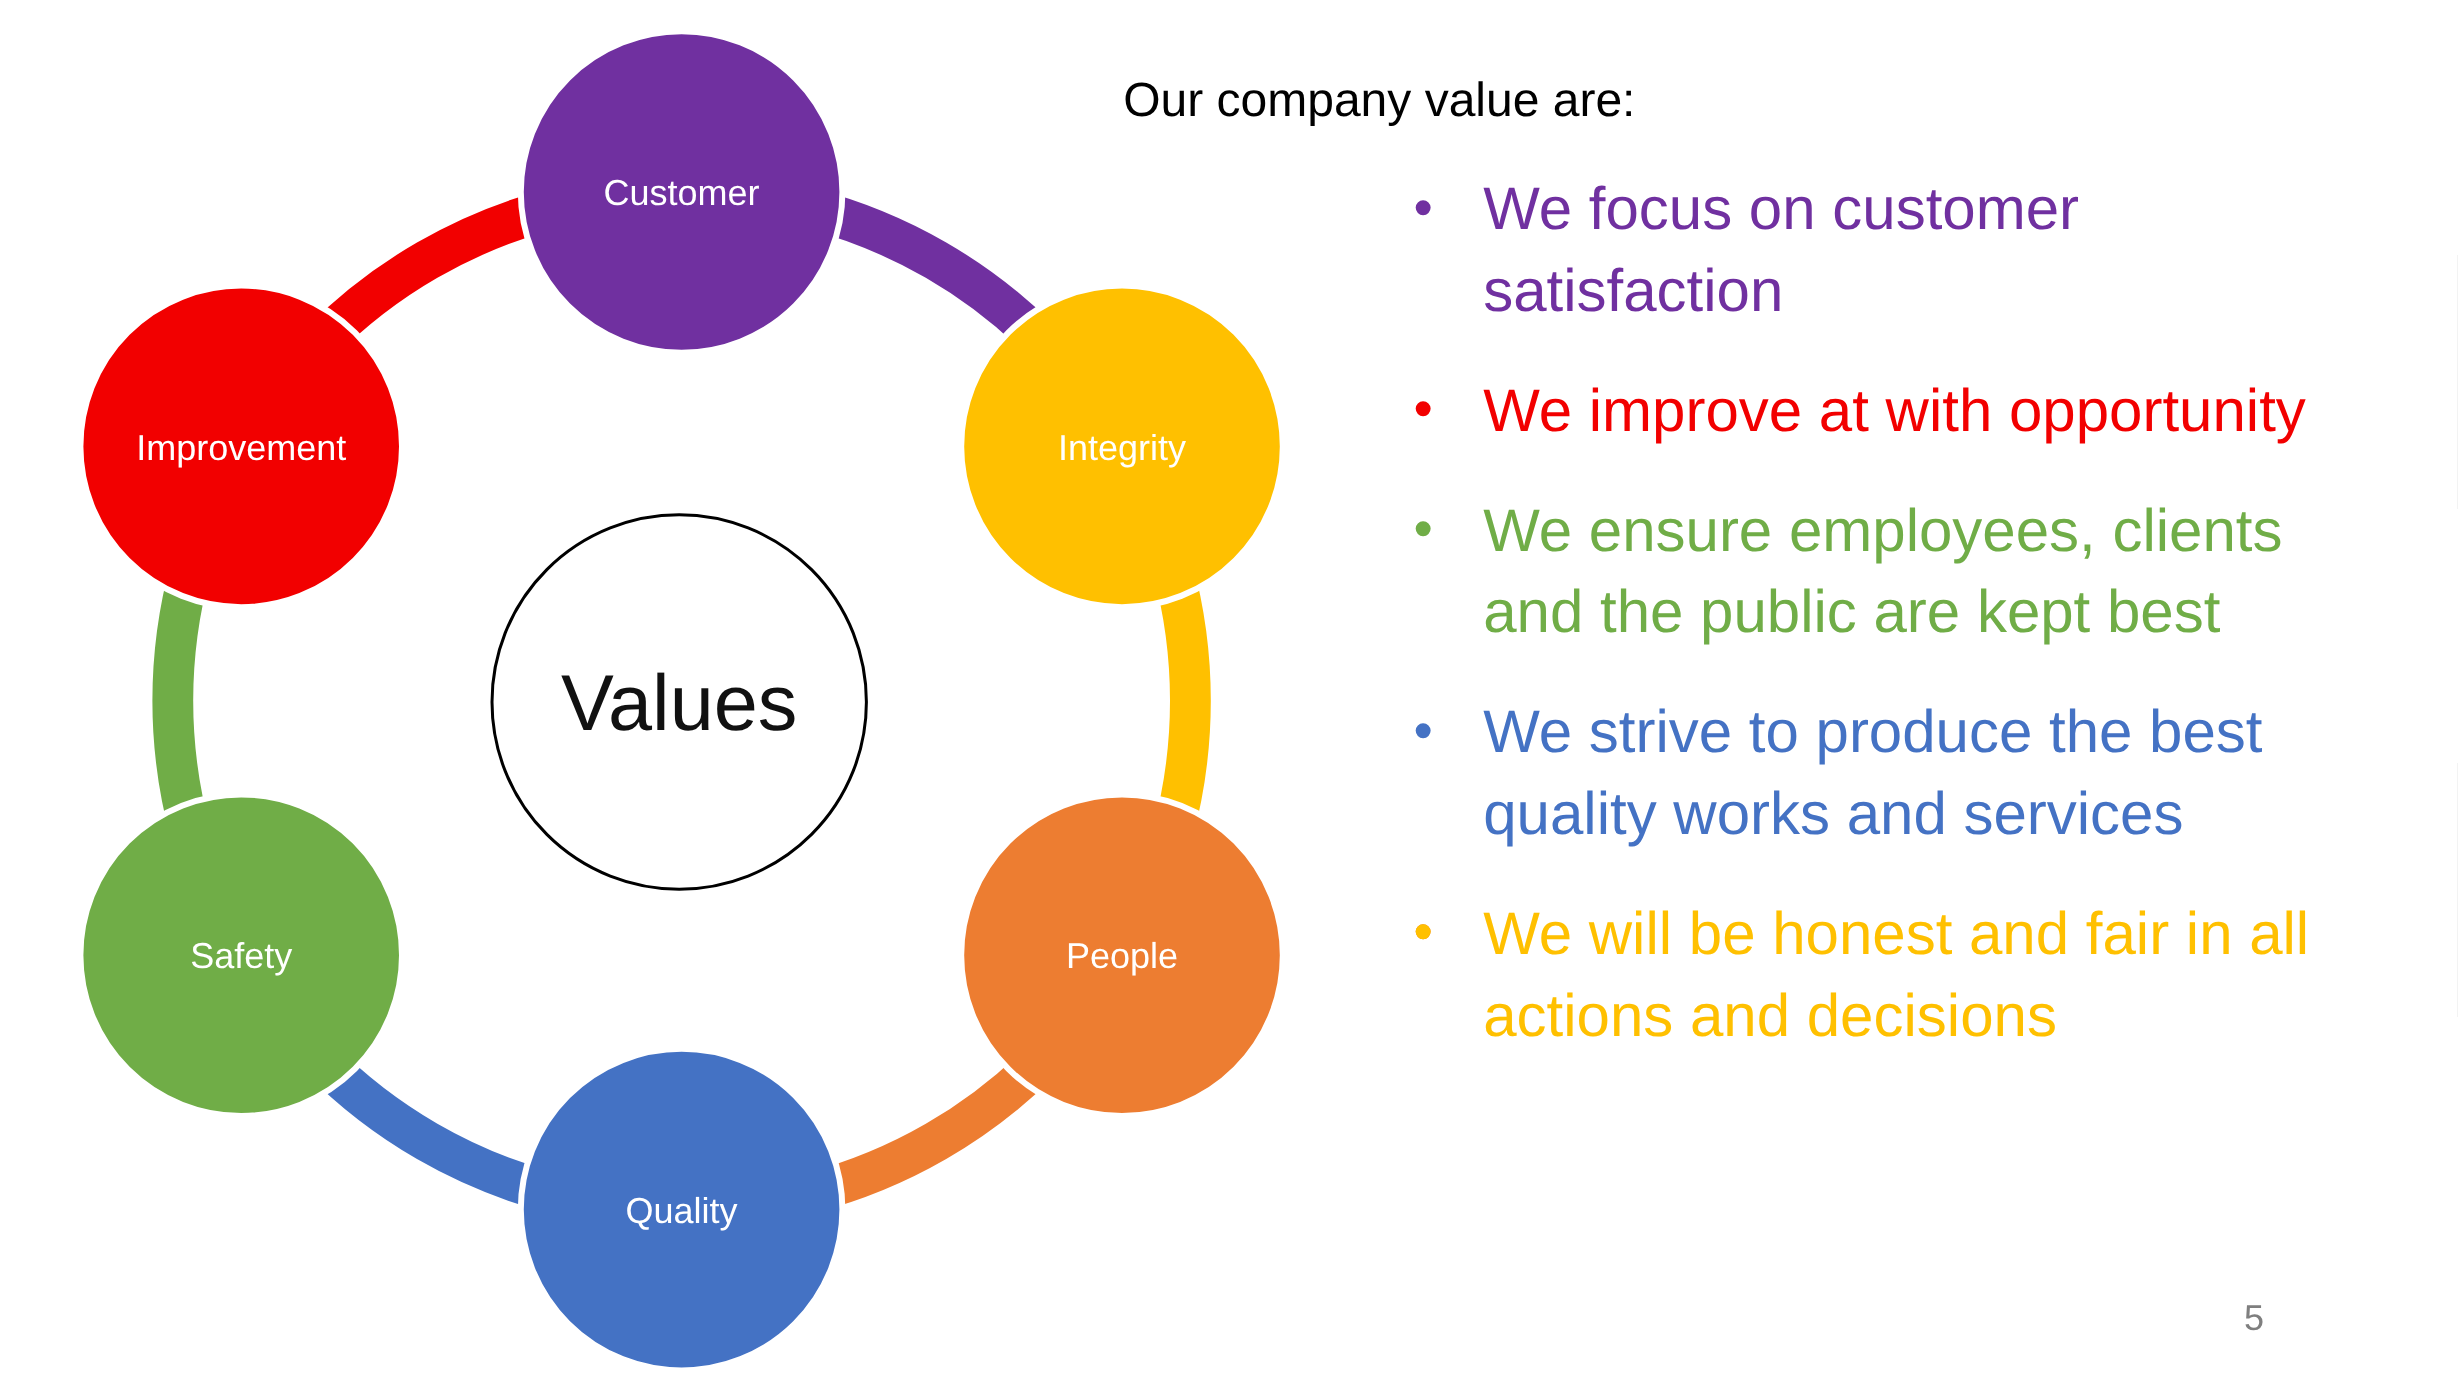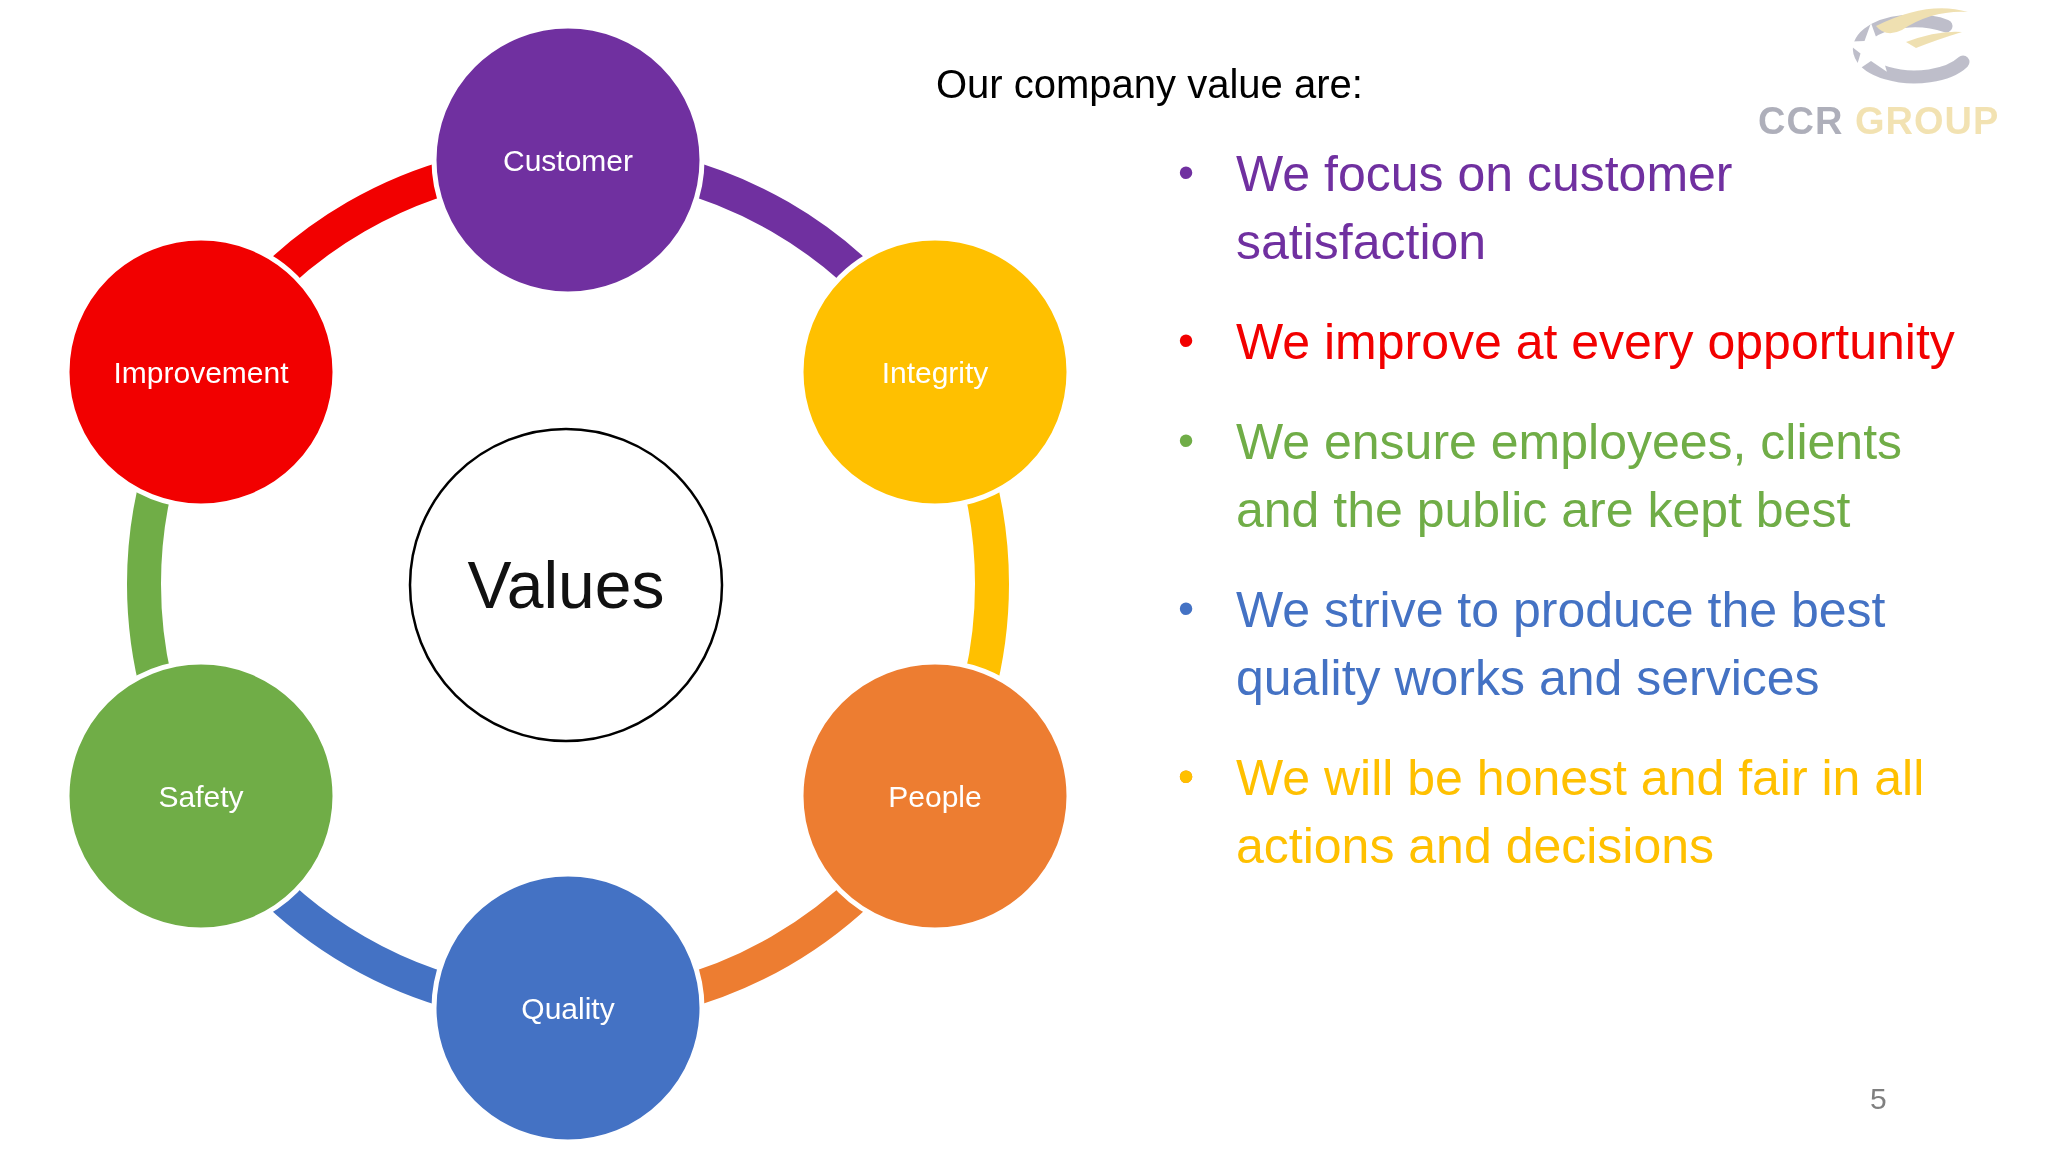--- a/index.html
+++ b/index.html
@@ -99,21 +99,21 @@
   <div class="heading">Our company value are:</div>
 
   <ul class="bullets">
     <li style="color: rgb(112, 48, 160);">
       <span class="bullet-dot">•</span>
       <span class="bullet-text">We focus on customer
 satisfaction</span>
     </li>
     <li style="color: rgb(242, 0, 0);">
       <span class="bullet-dot">•</span>
-      <span class="bullet-text">We improve at every opportunity</span>
+      <span class="bullet-text">We improve at with opportunity</span>
     </li>
     <li style="color: rgb(112, 173, 71);">
       <span class="bullet-dot">•</span>
       <span class="bullet-text">We ensure employees, clients
 and the public are kept best</span>
     </li>
     <li style="color: rgb(68, 114, 196);">
       <span class="bullet-dot">•</span>
       <span class="bullet-text">We strive to produce the best
 quality works and services</span>
@@ -121,30 +121,16 @@
     <li style="color: rgb(237, 125, 49);">
       <span class="bullet-dot">•</span>
     </li>
     <li style="color: rgb(255, 192, 0);">
       <span class="bullet-dot">•</span>
       <span class="bullet-text">We will be honest and fair in all
 actions and decisions</span>
     </li>
   </ul>
 
-  <div class="logo">
-    <svg class="logo-swoosh" width="170" height="90" viewBox="0 0 170 90">
-
-      <path d="M 130 18 A 55 28 0 1 0 147 54" fill="none" stroke="#aeafbe" stroke-width="13" stroke-linecap="round"></path>
-
-      <path d="M 60 18 Q 112 -8 152 4 Q 116 2 86 22 Q 70 30 60 18 Z" fill="#ecd99e"></path>
-      <path d="M 90 34 Q 122 22 146 24 Q 120 32 100 40 Z" fill="#ecd99e"></path>
-
-      <path d="M 55 15 L 61.5 33.1 L 80.7 33.7 L 65.5 45.4 L 70.9 63.8 L 55 53 L 39.1 63.8 L 44.5 45.4 L 29.3 33.7 L 48.5 33.1 Z" fill="#ffffff"></path>
-    </svg>
-    <div class="logo-text">
-      <span style="color: rgb(155, 156, 170);">CCR </span><span style="color: rgb(240, 220, 160);">GROUP</span>
-    </div>
-  </div>
 
   <div class="page-number">5</div>
 
 </div>
 
 </body></html>

